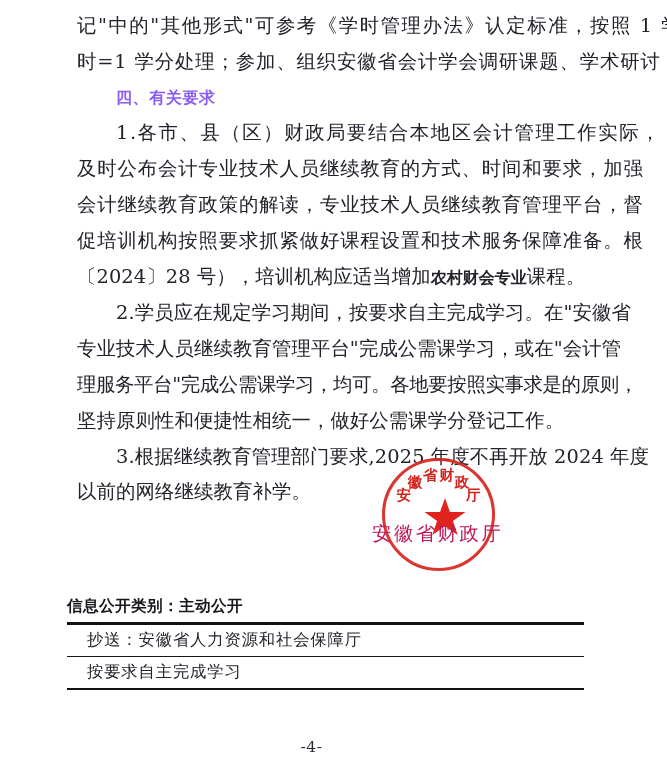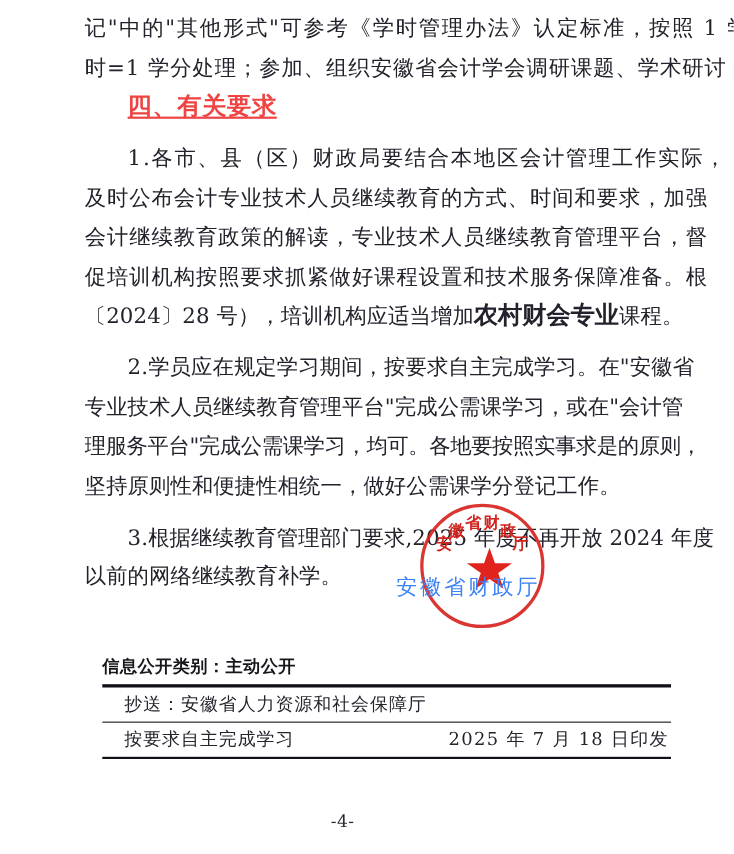--- a/index.html
+++ b/index.html
@@ -42,37 +42,35 @@
     letter-spacing: 0.85px;
   }
   .line.justify-tight {
     letter-spacing: 0.1px;
   }
   .line.justify-narrow {
     letter-spacing: -0.35px;
   }
   .indent2 {
     padding-left: 39px;
-    margin-top: 11px;
   }
   .heading {
     font-family: "DejaVu Sans", "Liberation Sans", sans-serif;
     font-weight: bold;
-    font-size: 22px;
+    font-size: 16px;
     line-height: 35.8px;
     letter-spacing: 0.6px;
     padding-left: 39px;
-    color: #ef4444;
-    text-decoration: underline;
+    color: #8b5cf6;
   }
   .bold-run {
     font-family: "DejaVu Sans", "Liberation Sans", sans-serif;
     font-weight: bold;
     letter-spacing: 0px;
-    font-size: 22px;
+    font-size: 16px;
   }
 
   
   .sign-block {
     position: absolute;
     left: 330px;
     top: 452px;
     width: 230px;
     height: 125px;
   }
@@ -118,41 +116,41 @@
   }
   .seal-arc span i {
     position: absolute;
     display: block;
     transform: translate(-50%, -50%);
     font-style: normal;
     white-space: nowrap;
   }
   .sig-name {
     position: absolute;
-    left: 30px;
+    left: 42px;
     top: 68px;
     font-size: 19.3px;
     letter-spacing: 2.6px;
-    color: #3b82f6;
+    color: #be185d;
     white-space: nowrap;
   }
   .sig-date {
     position: absolute;
     left: 26px;
     top: 92px;
     font-size: 19.3px;
     letter-spacing: 1.6px;
     color: #23232c;
     white-space: nowrap;
   }
 
   
   .footer {
     position: absolute;
-    left: 93px;
+    left: 67px;
     top: 596px;
     width: 517px;
   }
   .disclosure {
     font-family: "DejaVu Sans", "Liberation Sans", sans-serif;
     font-weight: bold;
     font-size: 15.6px;
     letter-spacing: 0.4px;
     color: #16161c;
     padding-bottom: 5px;
@@ -257,20 +255,19 @@
 
   <div class="footer">
     <div class="disclosure">信息公开类别：主动公开</div>
     <div class="rule-thick"></div>
     <div class="foot-row">
       <div class="cc-label">抄送：安徽省人力资源和社会保障厅</div>
     </div>
     <div class="rule-thin"></div>
     <div class="foot-row">
       <div class="office">按要求自主完成学习</div>
-      <div class="issue">2025 年 7 月 18 日印发</div>
     </div>
     <div class="rule-thick"></div>
   </div>
 
   <div class="page-number">-4-</div>
 
 </div>
 
 </body></html>

